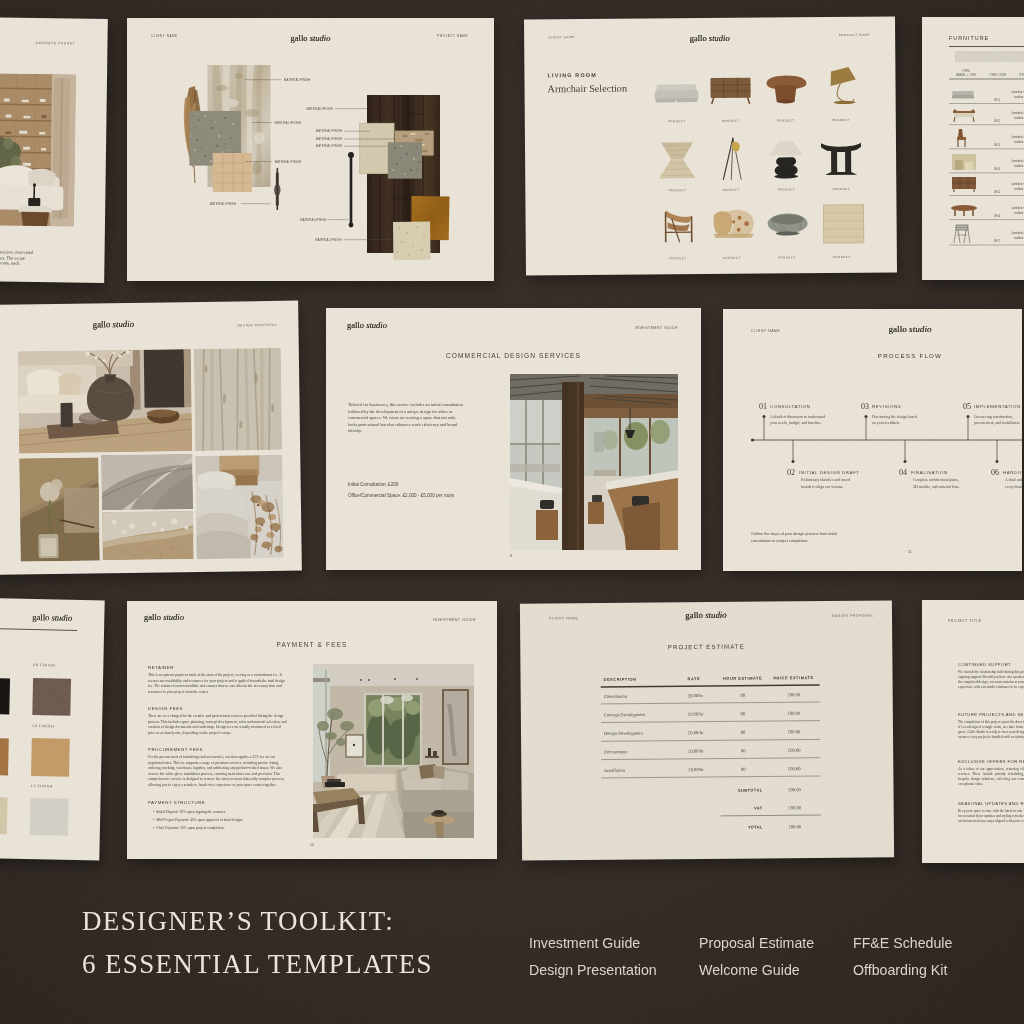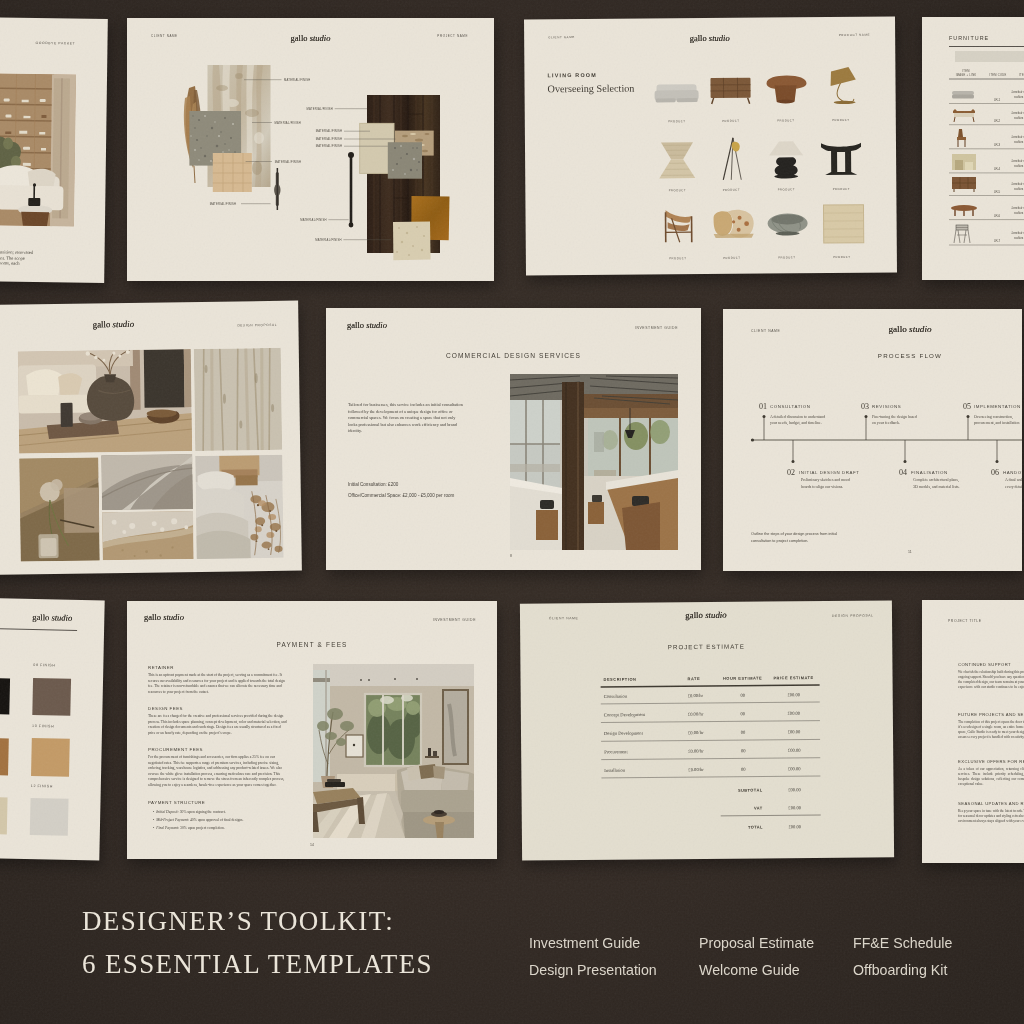--- a/index.html
+++ b/index.html
@@ -293,21 +293,21 @@
 <div class="card" id="cardC" style="left:525px;top:18px;width:371px;height:256px;transform:rotate(-0.45deg)">
 
   <div class="tiny" style="left:24px;top:16px;font-size:3px">Client Name</div>
 
   <div class="logo" style="left:0;top:15px;width:371px;text-align:center;font-size:8.5px">gallo <i>studio</i></div>
 
   <div class="tiny" style="right:25px;top:16px;font-size:3px">Product Name</div>
 
   <div class="abs" style="left:23px;top:53px;font-size:5.4px;letter-spacing:1.2px;color:#3d382f;font-weight:bold">LIVING ROOM</div>
 
-  <div class="abs ser" style="left:23px;top:63.5px;font-size:10.2px;color:#3c372f">Overseeing Selection</div>
+  <div class="abs ser" style="left:23px;top:63.5px;font-size:10.2px;color:#3c372f">Armchair Selection</div>
 
   <svg class="abs" style="left:0;top:0" width="371" height="256" viewBox="0 0 371 256">
     <g font-family="Liberation Sans, sans-serif" font-size="2.8" letter-spacing=".5" fill="#57524a" text-anchor="middle">
       <text x="152" y="104">PRODUCT</text>
           <text x="206" y="104">PRODUCT</text>
           <text x="261" y="104">PRODUCT</text>
           <text x="316" y="104">PRODUCT</text>
       <text x="152" y="173">PRODUCT</text>
           <text x="206" y="173">PRODUCT</text>
           <text x="261" y="173">PRODUCT</text>

